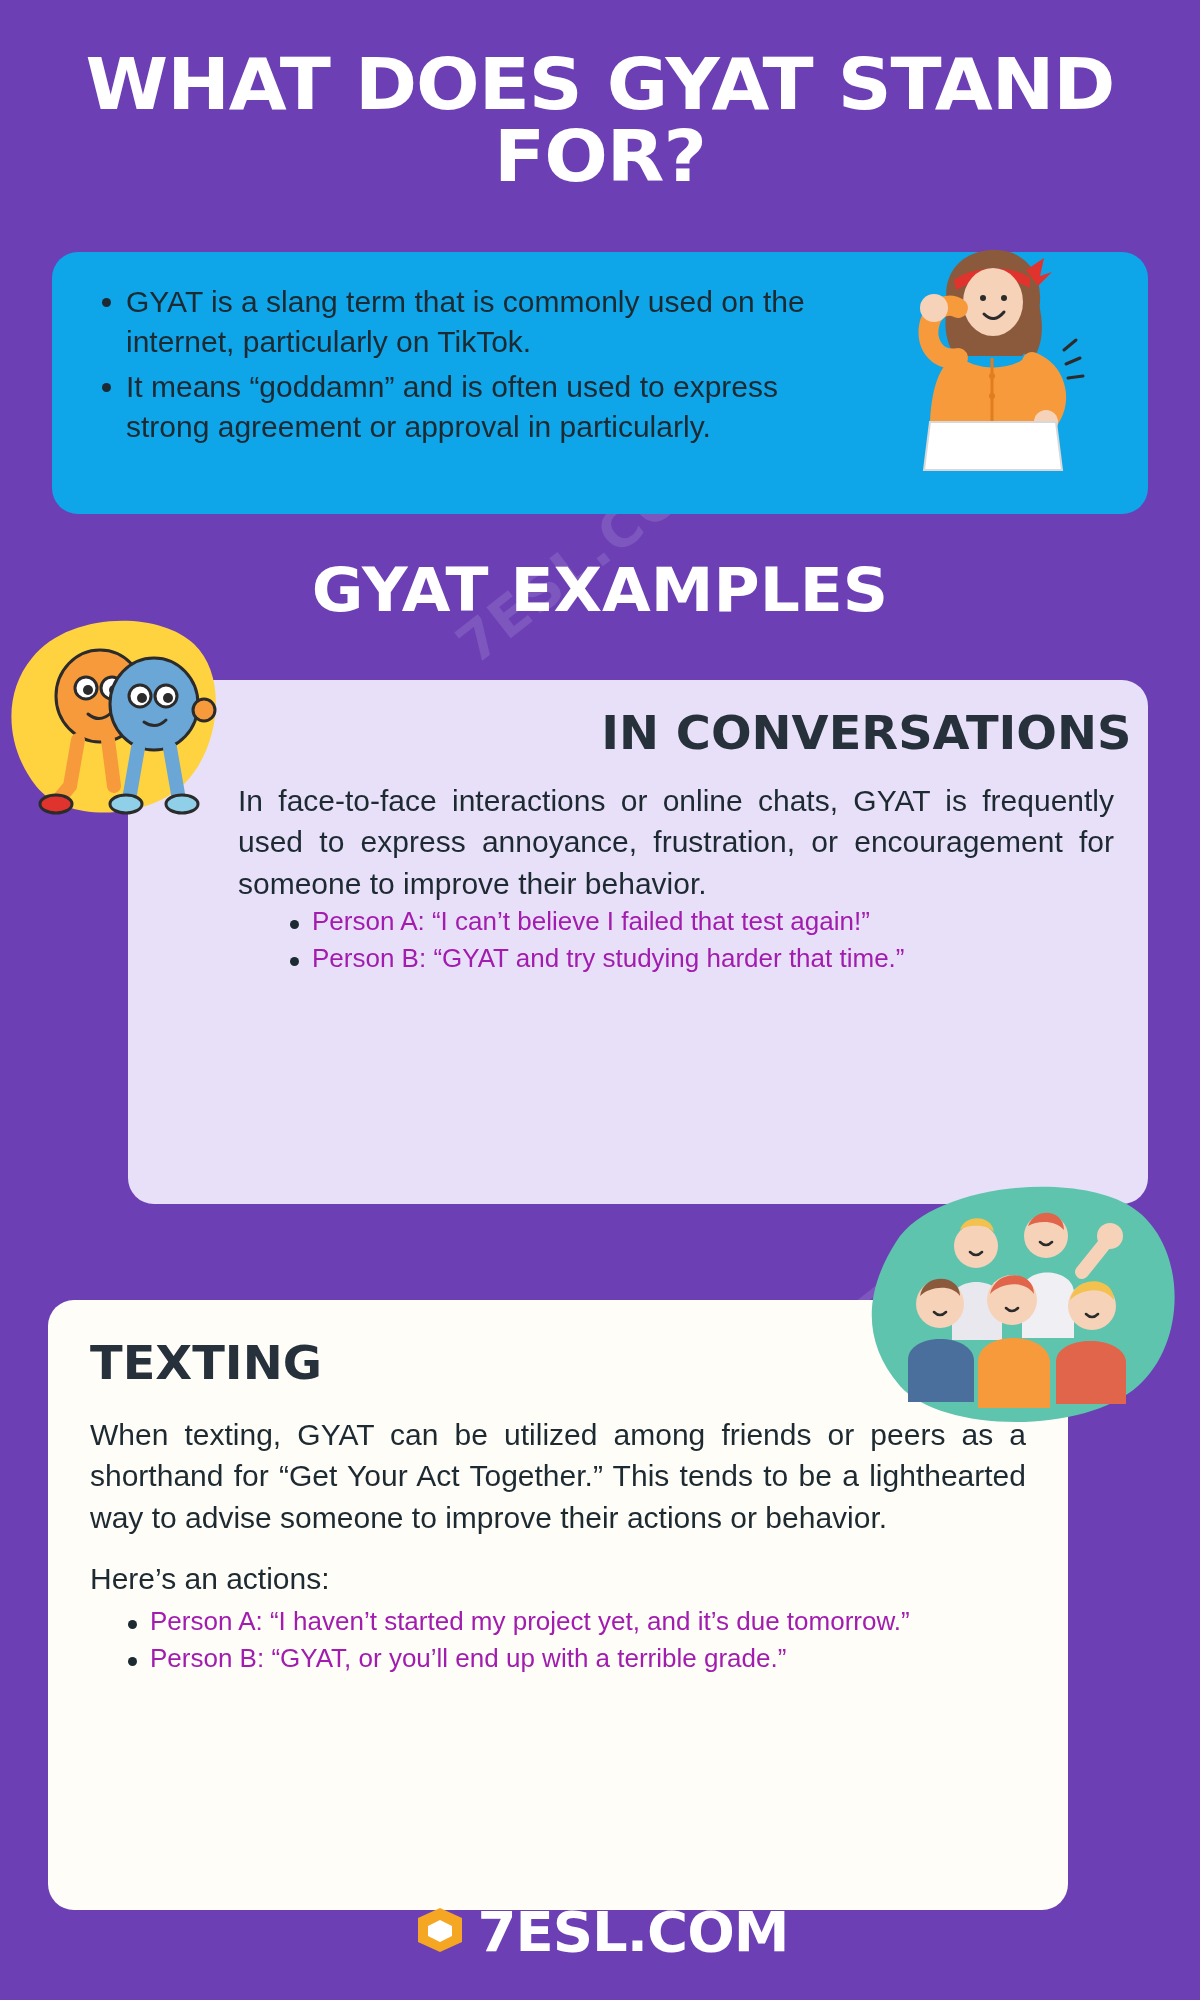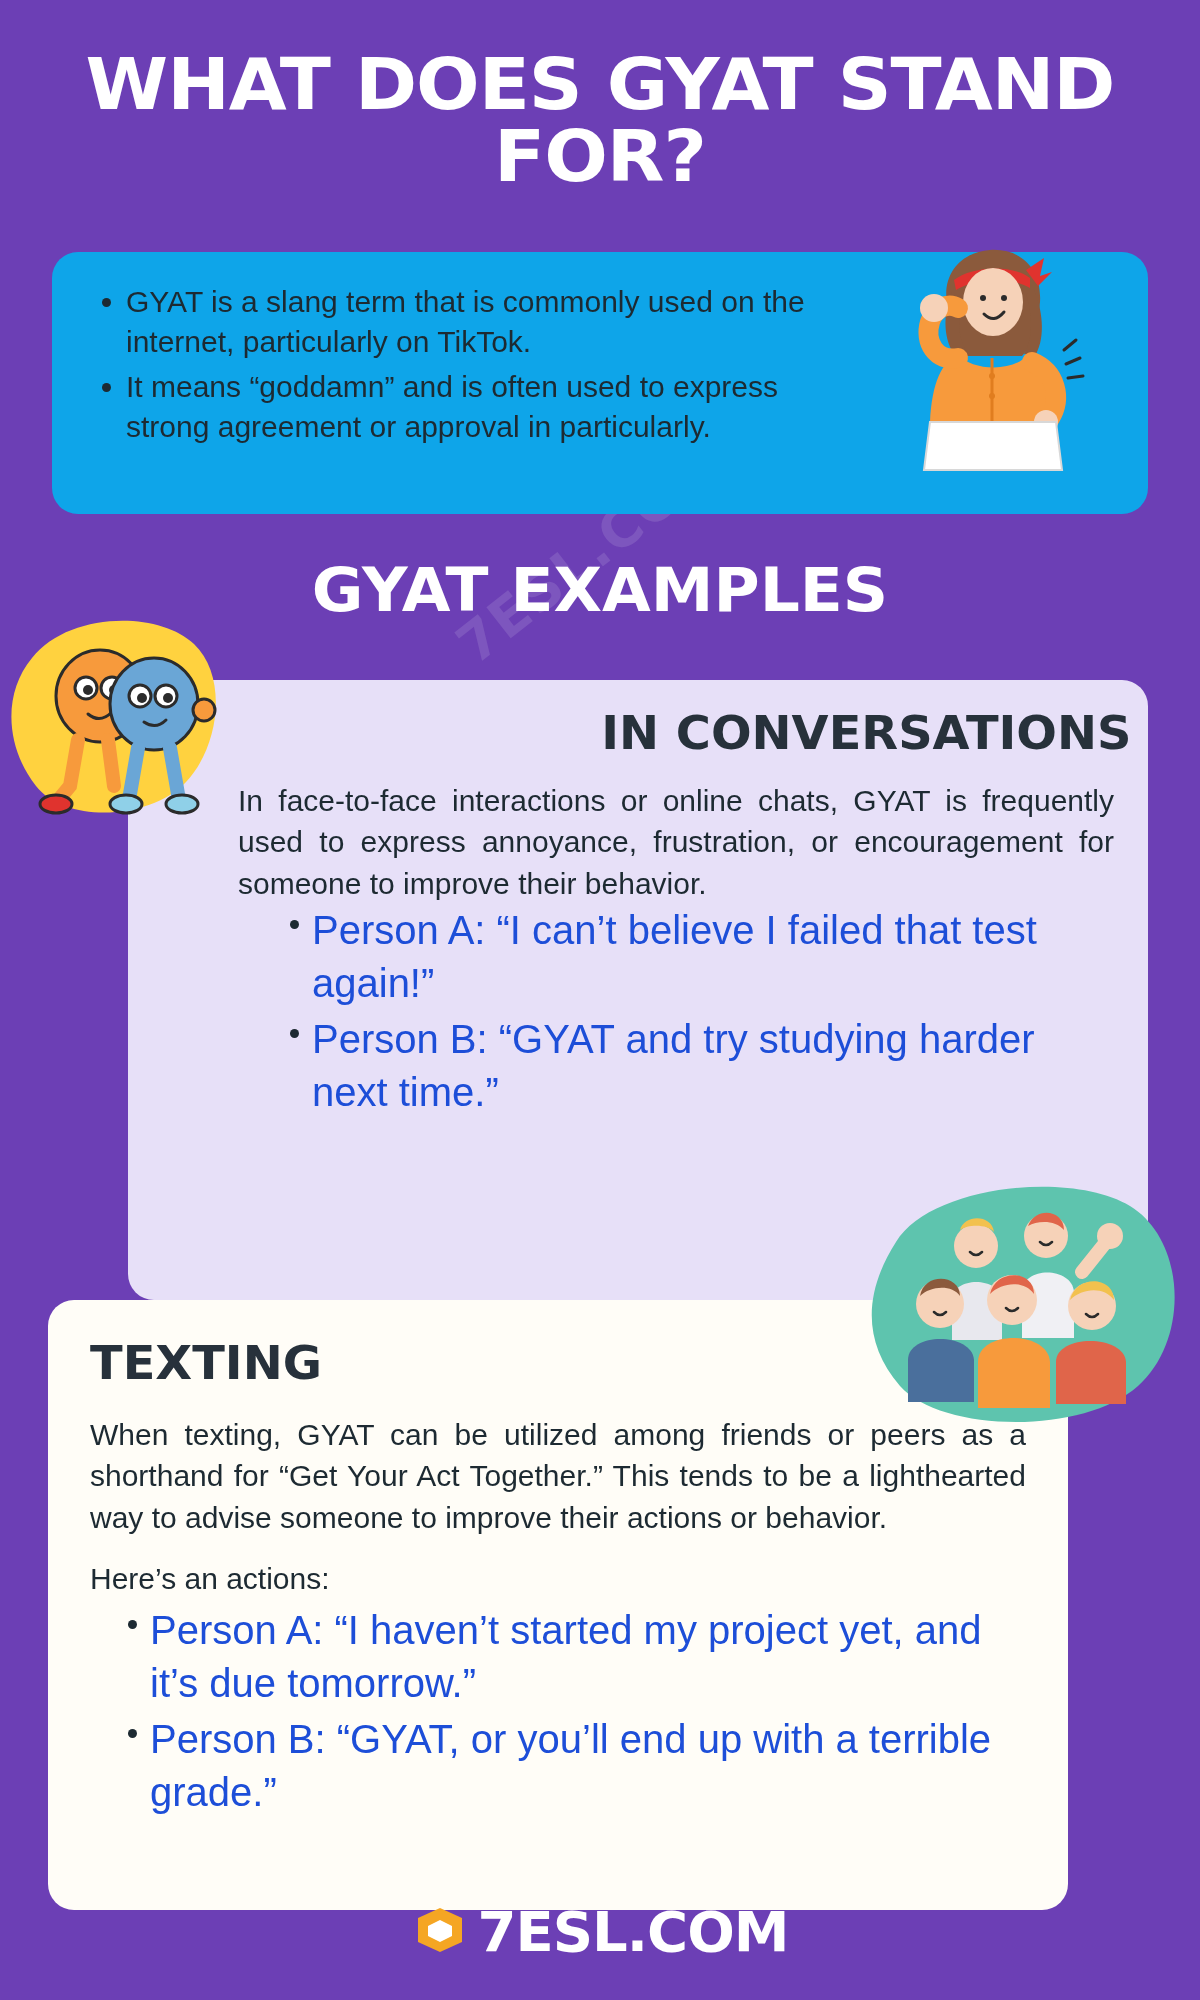--- a/index.html
+++ b/index.html
@@ -79,21 +79,21 @@
     transform: scaleX(1.05);
     text-transform: uppercase;
   }
 
   
   .conv-card {
     position: absolute;
     left: 128px;
     top: 680px;
     width: 1020px;
-    height: 620px;
+    height: 524px;
     background: #e7e0f8;
     border-radius: 26px;
     padding: 26px 34px 26px 110px;
   }
   .card-title-right {
     text-align: right;
     color: #27313b;
     font-family: "DejaVu Sans", sans-serif;
     font-weight: 700;
     font-size: 46px;
@@ -115,22 +115,22 @@
     margin-top: 24px;
     margin-bottom: 8px;
   }
   .example-list {
     list-style: none;
     padding-left: 44px;
   }
   .example-list li {
     position: relative;
     padding-left: 30px;
-    color: #1d4ed8;
-    font-size: 40px;
+    color: #a21caf;
+    font-size: 26px;
     line-height: 1.33;
     margin-bottom: 2px;
   }
   .example-list li::before {
     content: "";
     position: absolute;
     left: 8px;
     top: 16px;
     width: 9px;
     height: 9px;
@@ -255,21 +255,21 @@
   </svg>
 </div>
 
 <h2 class="section-heading">GYAT Examples</h2>
 
 <div class="conv-card">
   <h3 class="card-title-right">In Conversations</h3>
   <p class="body-text">In face-to-face interactions or online chats, GYAT is frequently used to express annoyance, frustration, or encouragement for someone to improve their behavior.</p>
   <ul class="example-list">
     <li>Person A: “I can’t believe I failed that test again!”</li>
-    <li>Person B: “GYAT and try studying harder next time.”</li>
+    <li>Person B: “GYAT and try studying harder that time.”</li>
   </ul>
 </div>
 
 <div class="deco duo">
   <svg viewBox="0 0 260 210" width="260" height="210" xmlns="http://www.w3.org/2000/svg">
     <path d="M24 40 C60 -6 150 -8 186 26 C220 58 212 128 178 164 C142 202 58 206 28 168 C-2 130 -6 76 24 40 Z" fill="#ffd23f"></path>
 
     <ellipse cx="92" cy="78" rx="44" ry="46" fill="#f79a3c" stroke="#2b2b2b" stroke-width="3"></ellipse>
     <circle cx="78" cy="70" r="11" fill="#fff" stroke="#2b2b2b" stroke-width="3"></circle>
     <circle cx="80" cy="72" r="5" fill="#2b2b2b"></circle>

